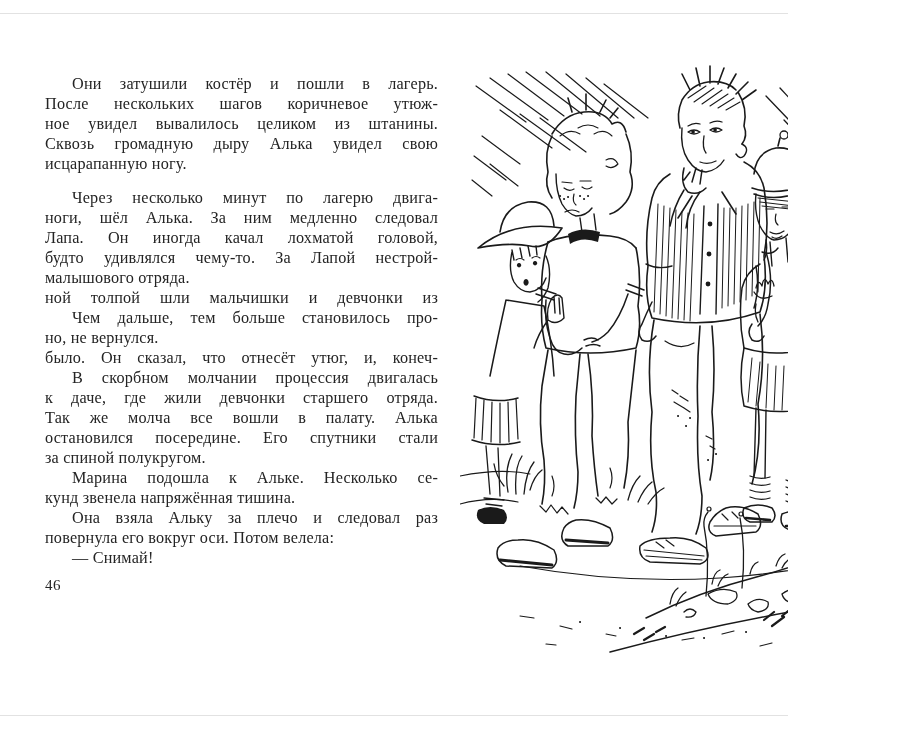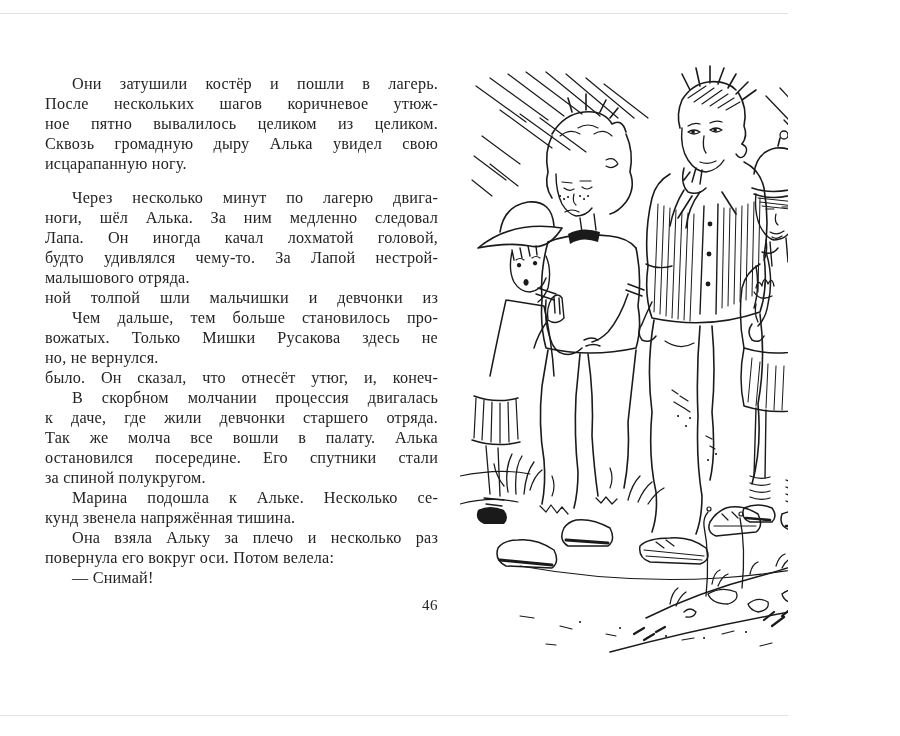--- a/index.html
+++ b/index.html
@@ -8,66 +8,65 @@
   .edge{position:absolute;left:0;width:900px;height:1px;background:#e2e2e2;}
   .edge-top{top:13px;}
   .edge-bottom{top:715px;}
   .text-col{position:absolute;left:45px;top:74px;width:393px;color:#242424;}
   .line{font-size:16.2px;line-height:20px;height:20px;letter-spacing:.2px;
         text-align:justify;text-align-last:justify;}
   .line.last{text-align-last:left;}
   .line.first{text-indent:27px;}
   .para{margin:0;}
   .para.gap{margin-top:14px;}
-  .pageno{margin-top:9px;text-align:right;font-size:15px;letter-spacing:.5px;color:#242424;}
+  .pageno{margin-top:9px;text-align:left;font-size:15px;letter-spacing:.5px;color:#242424;}
   .art{position:absolute;left:460px;top:56px;width:432px;height:612px;}
   .art svg{display:block;width:100%;height:100%;}
 </style>
 </head>
 <body>
 
 <div class="viewport">
 
   <div class="edge edge-top"></div>
 
   <div class="text-col">
     <div class="para">
       <div class="line first">Они затушили костёр и пошли в лагерь.</div>
       <div class="line">После нескольких шагов коричневое утюж-</div>
-      <div class="line">ное пятно вывалилось целиком из целиком.</div>
+      <div class="line">ное увидел вывалилось целиком из штанины.</div>
       <div class="line">Сквозь громадную дыру Алька увидел свою</div>
       <div class="line last">исцарапанную ногу.</div>
     </div>
     <div class="para gap">
       <div class="line first">Через несколько минут по лагерю двига-</div>
       <div class="line">ноги, шёл Алька. За ним медленно следовал</div>
       <div class="line">Лапа. Он иногда качал лохматой головой,</div>
       <div class="line">будто удивлялся чему-то. За Лапой нестрой-</div>
       <div class="line last">малышового отряда.</div>
       <div class="line">ной толпой шли мальчишки и девчонки из</div>
     </div>
     <div class="para">
       <div class="line first">Чем дальше, тем больше становилось про-</div>
-      <div class="line">вожатых. Только Мишки Русакова здесь не</div>
       <div class="line last">но, не вернулся.</div>
       <div class="line">было. Он сказал, что отнесёт утюг, и, конеч-</div>
     </div>
     <div class="para">
       <div class="line first">В скорбном молчании процессия двигалась</div>
       <div class="line">к даче, где жили девчонки старшего отряда.</div>
       <div class="line">Так же молча все вошли в палату. Алька</div>
       <div class="line">остановился посередине. Его спутники стали</div>
       <div class="line last">за спиной полукругом.</div>
     </div>
     <div class="para">
       <div class="line first">Марина подошла к Альке. Несколько се-</div>
       <div class="line last">кунд звенела напряжённая тишина.</div>
     </div>
     <div class="para">
-      <div class="line first">Она взяла Альку за плечо и несколько раз</div>
+      <div class="line first">Она взяла Альку за плечо и следовал раз</div>
       <div class="line last">повернула его вокруг оси. Потом велела:</div>
     </div>
     <div class="para">
       <div class="line first last">— Снимай!</div>
     </div>
     <div class="pageno">46</div>
   </div>
 
   <div class="art">
     <svg viewBox="0 0 432 612" role="img" aria-label="Ink line drawing: five children walk together along a grassy path — a small girl in a sun hat, a sad girl looking down, a tall boy in a striped shirt with his hand at his chin, a boy in a round cap, and a freckled boy with a shoulder strap.">

